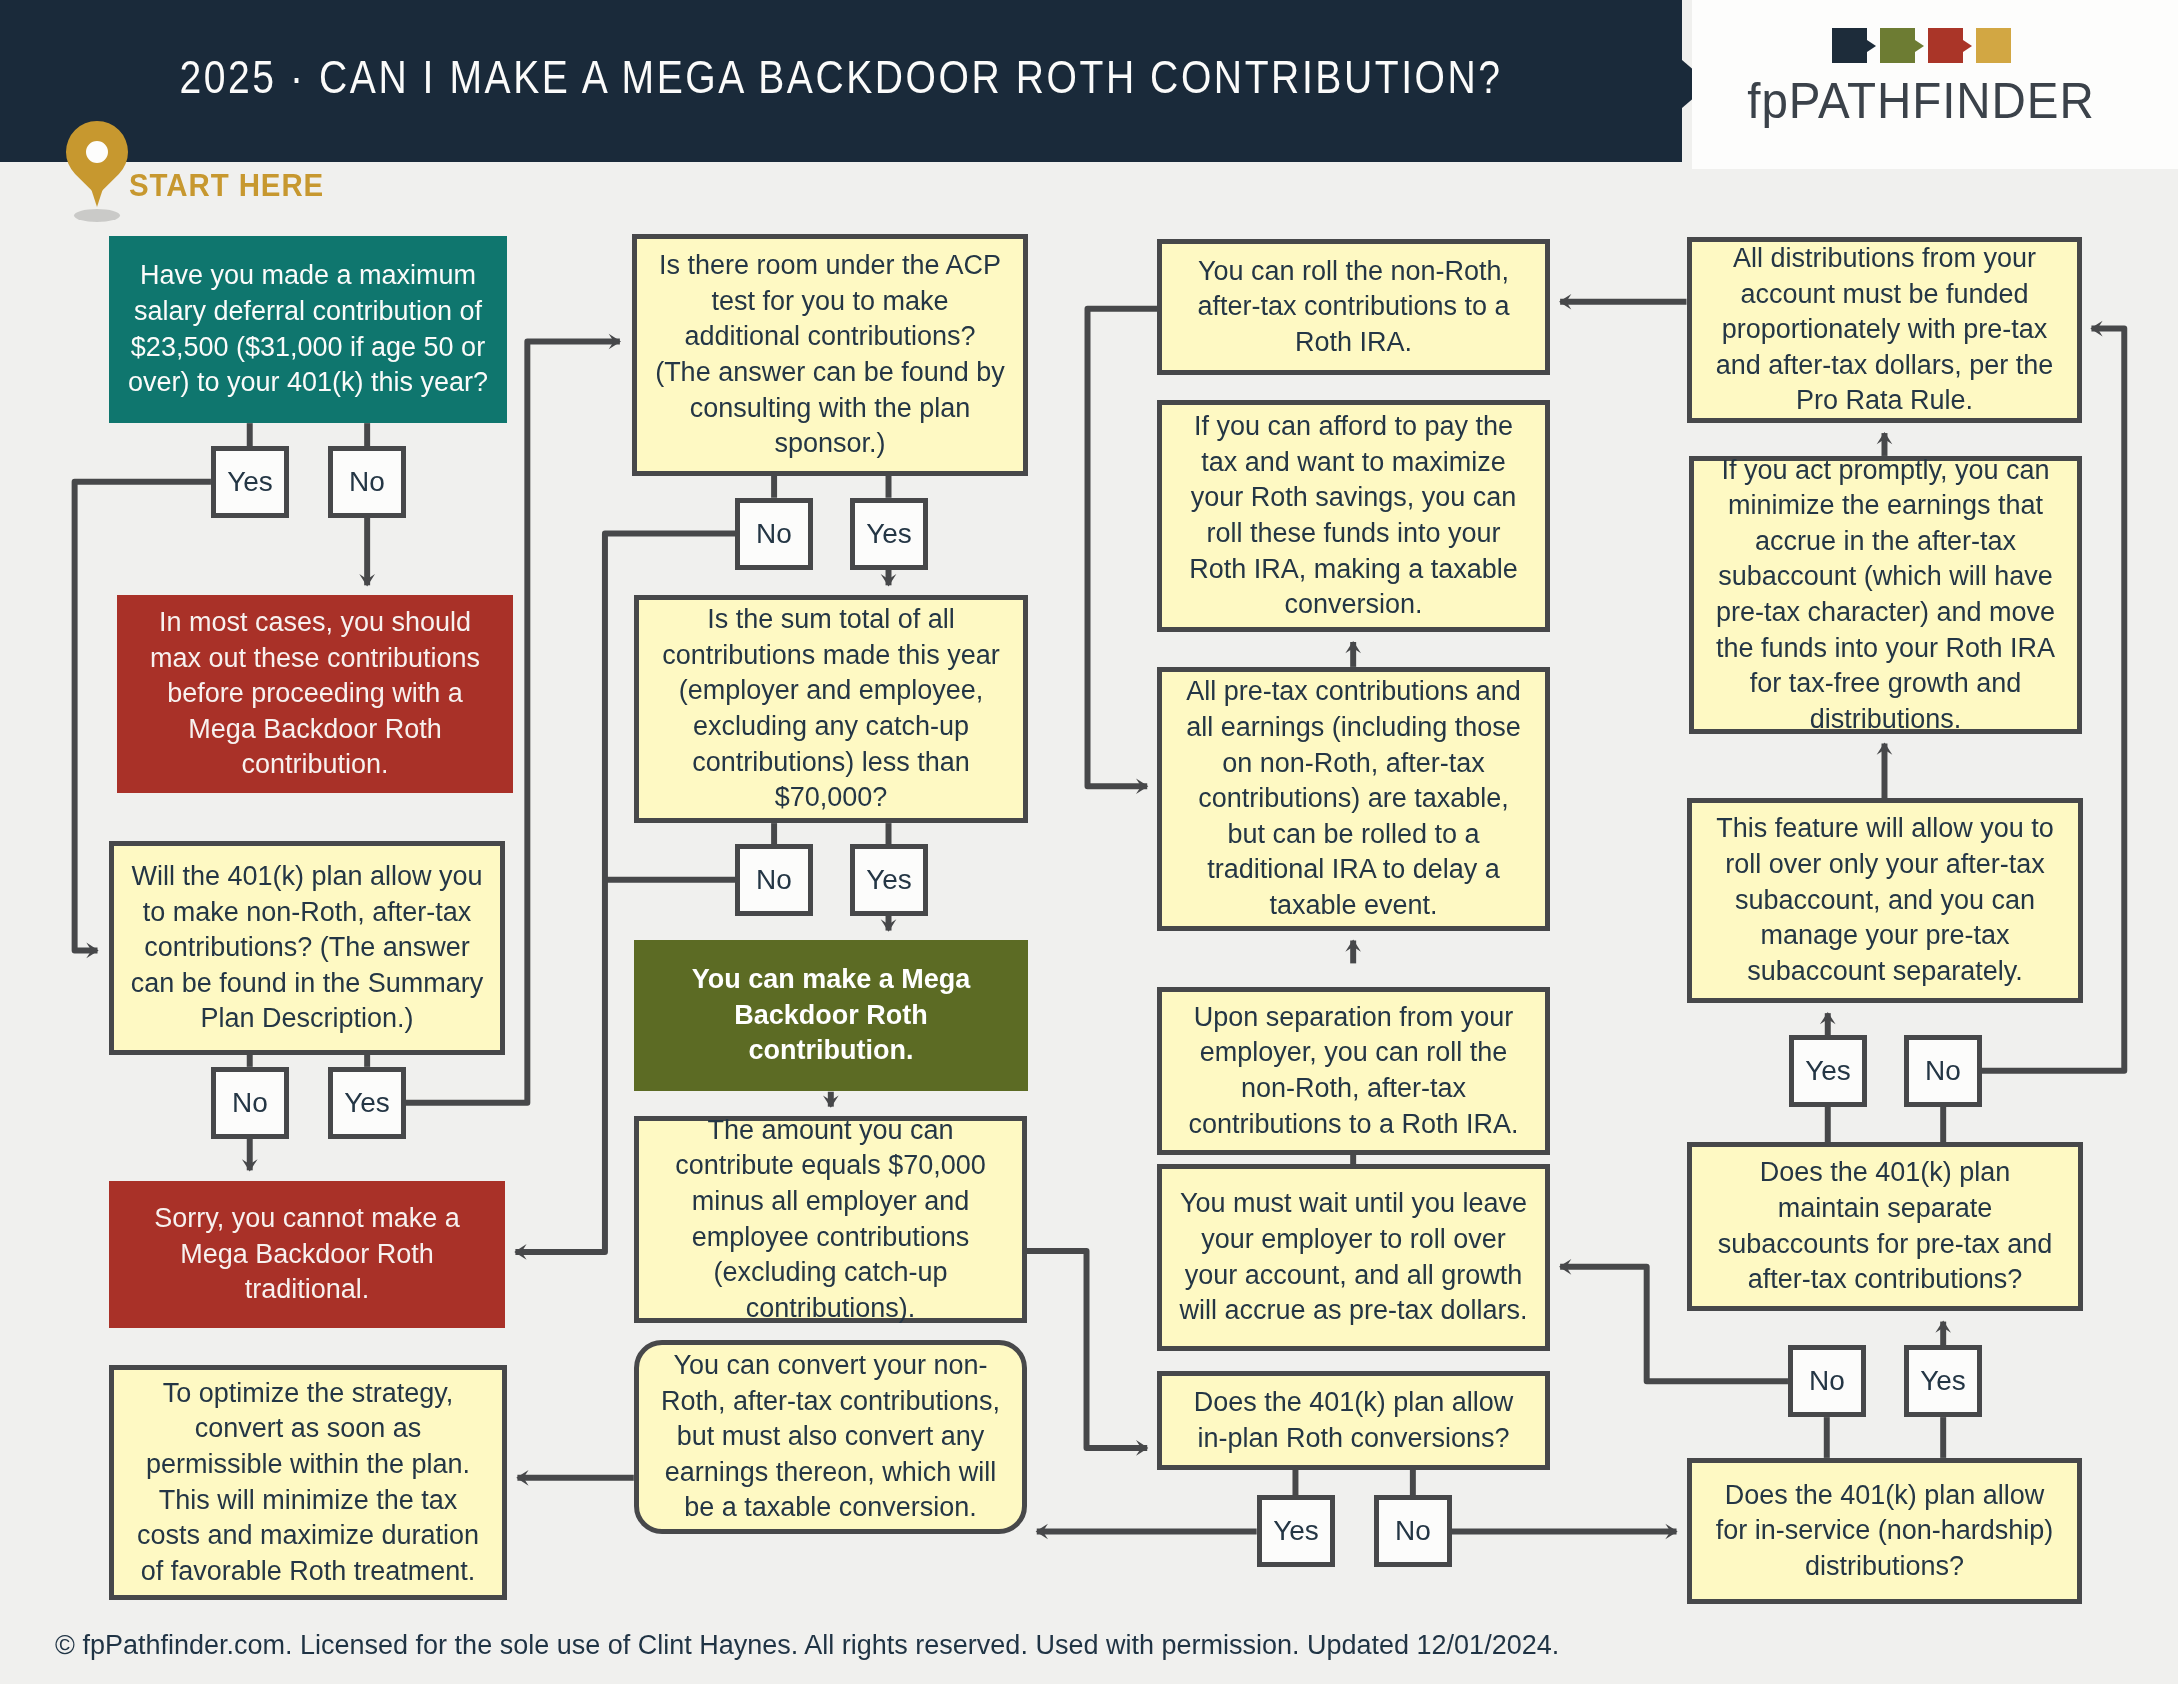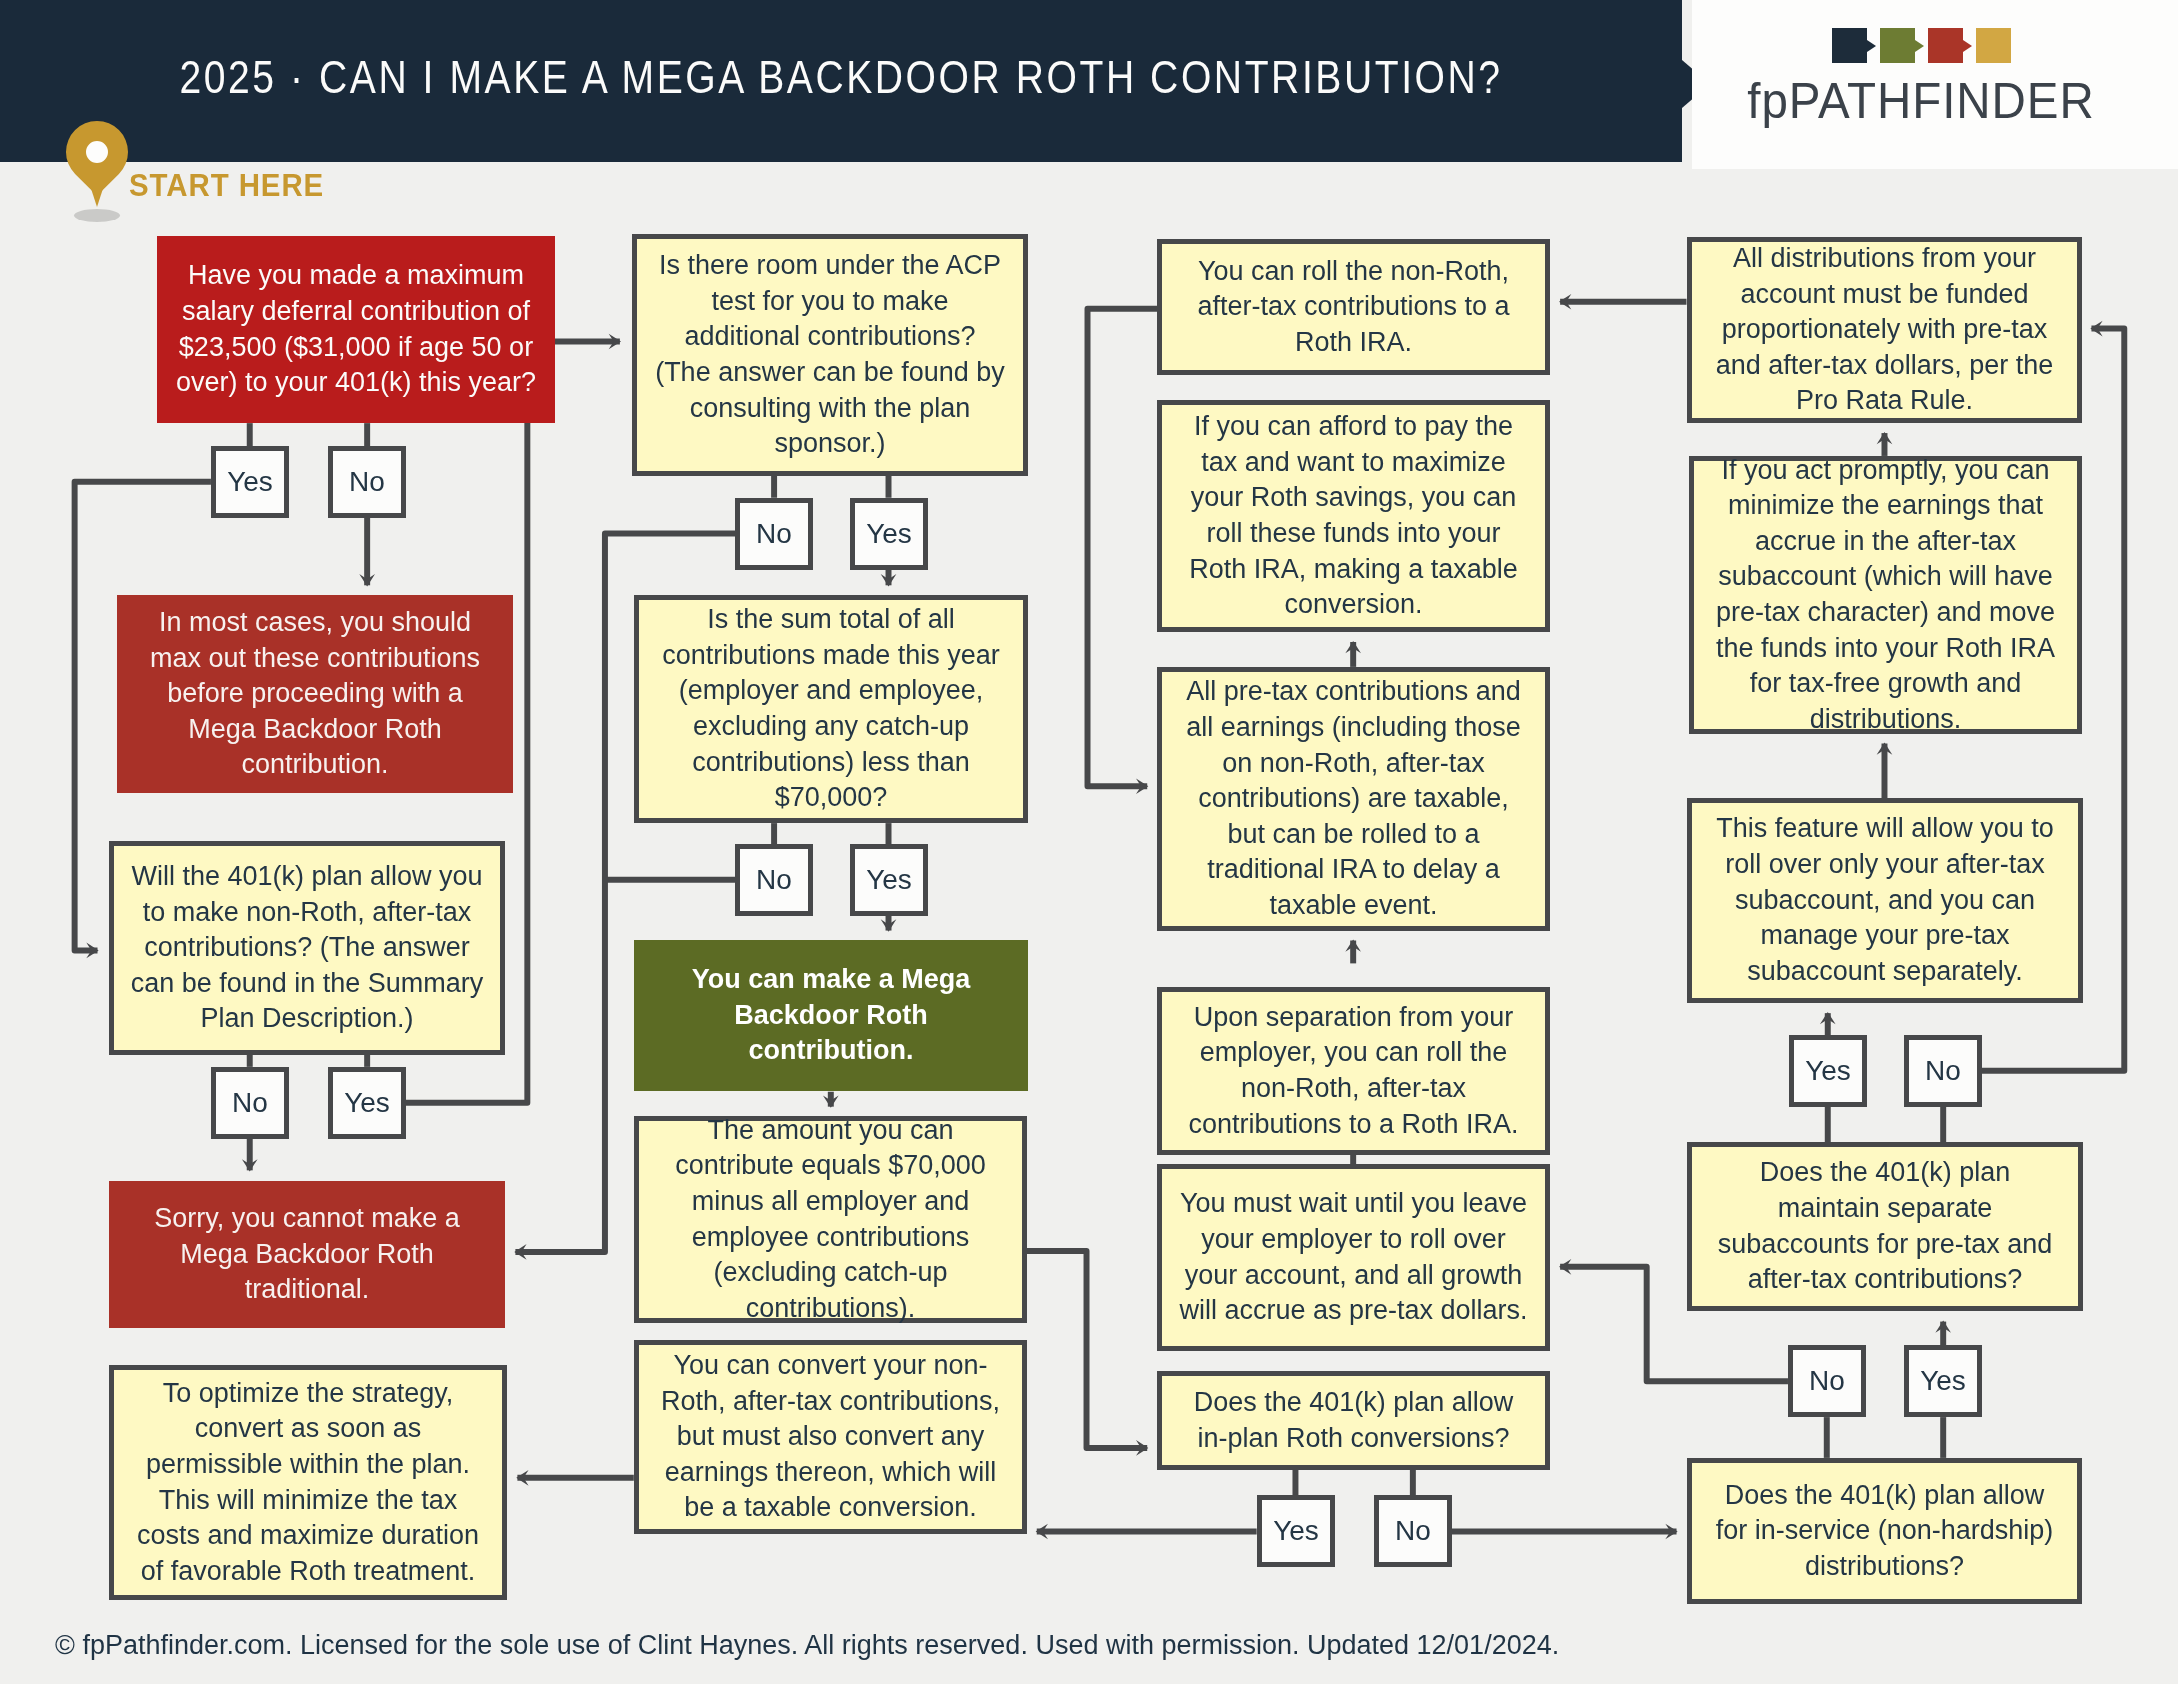--- a/index.html
+++ b/index.html
@@ -35,21 +35,21 @@
   .pin-tip { position:absolute; left:84px; top:167px; width:26px; height:40px; background:#c7982f;
     clip-path:polygon(0 0, 100% 0, 50% 100%); }
   .start-here { position:absolute; left:129px; top:167px; color:#c7982f; font-size:32px; font-weight:bold;
     letter-spacing:1px; transform:scaleX(0.92); transform-origin:left; white-space:nowrap; }
 
   
   .node { position:absolute; box-sizing:border-box;
     border:5px solid #47484a; background:#fef9c3; color:#243645;
     font-size:27px; line-height:1.32; text-align:center;
     display:flex; align-items:center; justify-content:center; padding:8px 16px; }
-  .node.navy  { background:#b91c1c; color:#fbfbfa; border:none;margin-left:48px; }
+  .node.navy  { background:#0f766e; color:#fbfbfa; border:none; }
   .node.red   { background:#a93128; color:#f7f1ef; border:none; }
   .node.olive { background:#5c6b24; color:#ffffff; border:none; font-weight:bold; }
   .answer { position:absolute; box-sizing:border-box; width:78px; height:72px;
     border:5px solid #47484a; background:#fcfcfb; color:#243645; font-size:28px;
     display:flex; align-items:center; justify-content:center; }
 
   .footer { position:absolute; left:55px; top:1630px; color:#1f3344; font-size:27px; }
 
   svg.wires { position:absolute; left:0; top:0; }
 </style>
@@ -146,21 +146,21 @@
   <div class="node" style="left:109px; top:1365px; width:398px; height:235px;">To optimize the strategy, convert as soon as permissible within the plan. This will minimize the tax costs and maximize duration of favorable Roth treatment.</div>
 
   <div class="node" style="left:632px; top:234px; width:396px; height:242px;">Is there room under the ACP test for you to make additional contributions? (The answer can be found by consulting with the plan sponsor.)</div>
   <div class="answer" style="left:735px; top:498px;">No</div>
   <div class="answer" style="left:850px; top:498px;">Yes</div>
   <div class="node" style="left:634px; top:595px; width:394px; height:228px;">Is the sum total of all contributions made this year (employer and employee, excluding any catch-up contributions) less than $70,000?</div>
   <div class="answer" style="left:735px; top:844px;">No</div>
   <div class="answer" style="left:850px; top:844px;">Yes</div>
   <div class="node olive" style="left:634px; top:940px; width:394px; height:151px;">You can make a Mega Backdoor Roth contribution.</div>
   <div class="node" style="left:634px; top:1116px; width:393px; height:207px;padding-left:16px;">The amount you can contribute equals $70,000 minus all employer and employee contributions (excluding catch-up contributions).</div>
-  <div class="node" style="left:634px; top:1340px; width:393px; height:194px;">You can convert your non-Roth, after-tax contributions, but must also convert any earnings thereon, which will be a taxable conversion.</div>
+  <div class="node" style="left:634px; top:1340px; width:393px; height:194px;border-radius:28px;">You can convert your non-Roth, after-tax contributions, but must also convert any earnings thereon, which will be a taxable conversion.</div>
 
   <div class="node" style="left:1157px; top:239px; width:393px; height:136px;">You can roll the non-Roth, after-tax contributions to a Roth IRA.</div>
   <div class="node" style="left:1157px; top:400px; width:393px; height:232px;">If you can afford to pay the tax and want to maximize your Roth savings, you can roll these funds into your Roth IRA, making a taxable conversion.</div>
   <div class="node" style="left:1157px; top:667px; width:393px; height:264px;">All pre-tax contributions and all earnings (including those on non-Roth, after-tax contributions) are taxable, but can be rolled to a traditional IRA to delay a taxable event.</div>
   <div class="node" style="left:1157px; top:987px; width:393px; height:168px;">Upon separation from your employer, you can roll the non-Roth, after-tax contributions to a Roth IRA.</div>
   <div class="node" style="left:1157px; top:1164px; width:393px; height:187px;">You must wait until you leave your employer to roll over your account, and all growth will accrue as pre-tax dollars.</div>
   <div class="node" style="left:1157px; top:1371px; width:393px; height:99px;">Does the 401(k) plan allow in-plan Roth conversions?</div>
   <div class="answer" style="left:1257px; top:1495px;">Yes</div>
   <div class="answer" style="left:1374px; top:1495px;">No</div>
 

